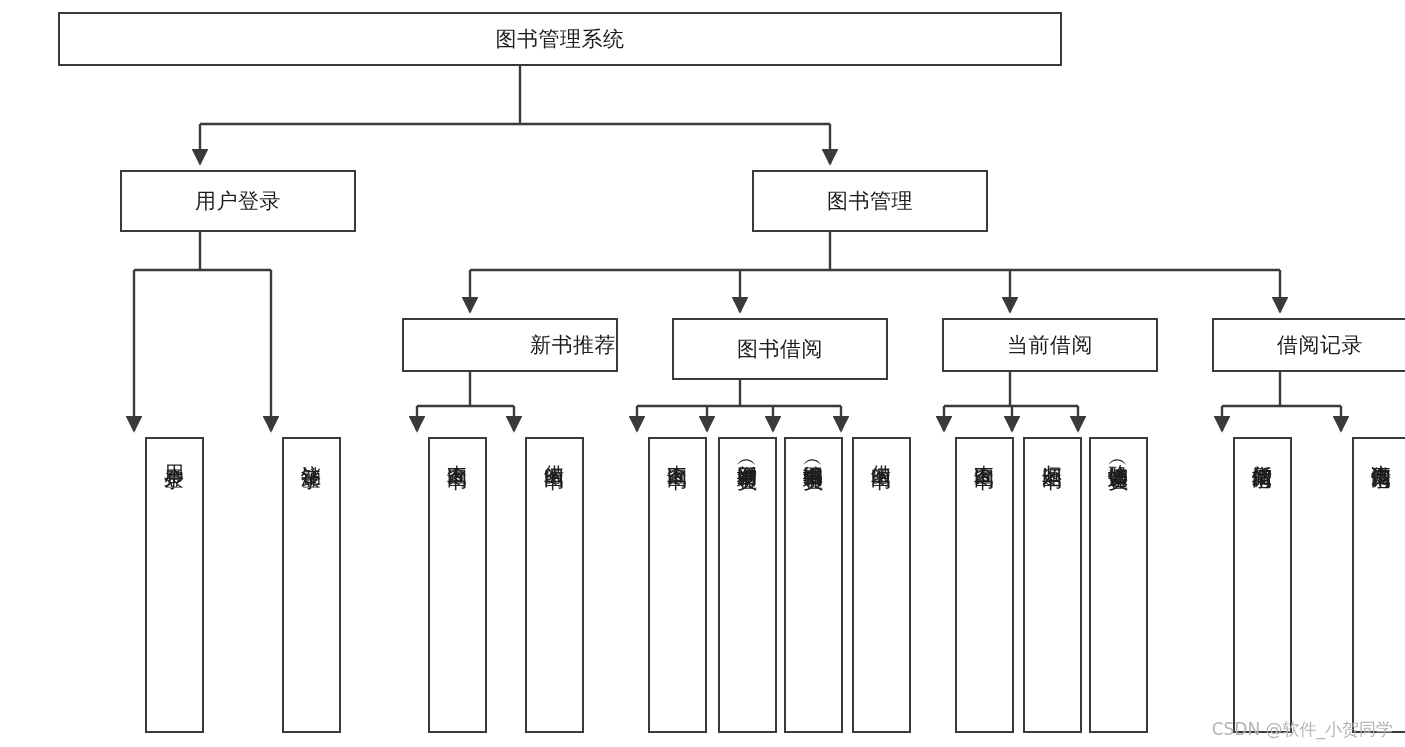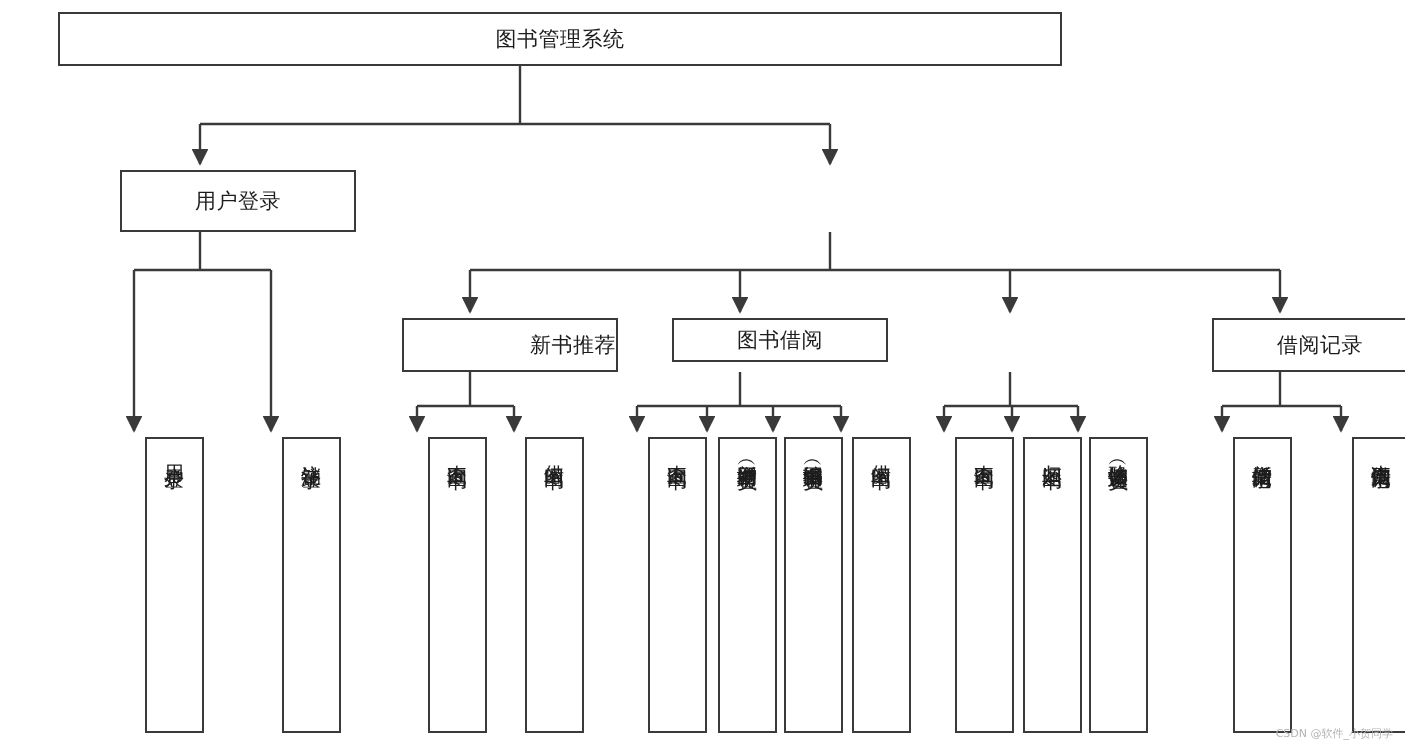--- a/index.html
+++ b/index.html
@@ -65,21 +65,21 @@
     top: 0;
     width: 1405px;
     height: 747px;
     pointer-events: none;
   }
   
   #watermark {
     position: absolute;
     right: 12px;
     bottom: 6px;
-    font-size: 11px;
+    font-size: 17px;
     color: #b4b4b4;
     white-space: nowrap;
     font-family: "DejaVu Sans", "Liberation Sans", sans-serif;
   }
 </style>
 </head>
 <body>
 
 <div id="diagram-root">
 
@@ -134,29 +134,35 @@
   </svg>
 
   <div class="node level-0" style="left:18px; top:12px; width:1004px; height:54px;">
     <span class="node-label">图书管理系统</span>
   </div>
 
   <div class="node" style="left:80px; top:170px; width:236px; height:62px;">
     <span class="node-label">用户登录</span>
   </div>
 
+  <div class="node" style="left:712px; top:170px; width:236px; height:62px;">
+    <span class="node-label">图书管理</span>
+  </div>
 
   <div class="node" style="left:362px; top:318px; width:216px; height:54px;justify-content:flex-end;">
     <span class="node-label">新书推荐</span>
   </div>
 
-  <div class="node" style="left:632px; top:318px; width:216px; height:44px;">
+  <div class="node" style="left:632px; top:318px; width:216px; height:62px;">
     <span class="node-label">图书借阅</span>
   </div>
 
+  <div class="node" style="left:902px; top:318px; width:216px; height:54px;">
+    <span class="node-label">当前借阅</span>
+  </div>
 
   <div class="node" style="left:1172px; top:318px; width:216px; height:54px;">
     <span class="node-label">借阅记录</span>
   </div>
 
   <div class="node leaf" style="left:105px; top:437px; width:59px; height:296px;">
     <span class="node-label">用户登录</span>
   </div>
 
   <div class="node leaf" style="left:242px; top:437px; width:59px; height:296px;">

